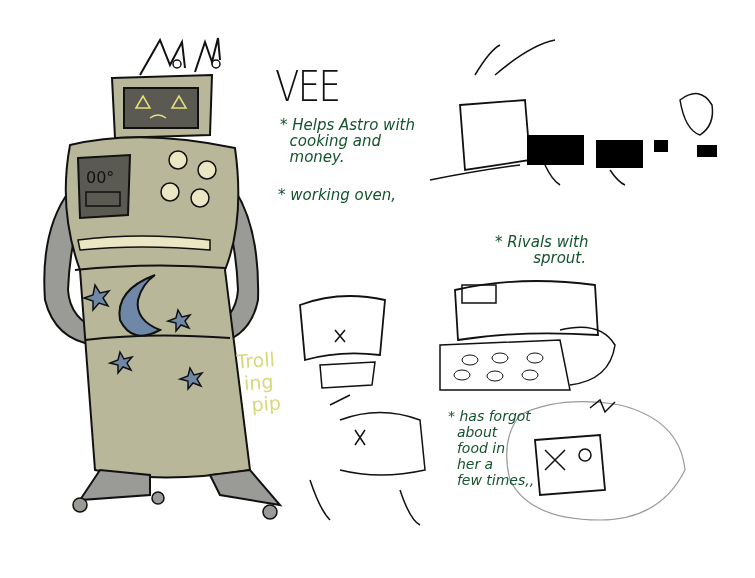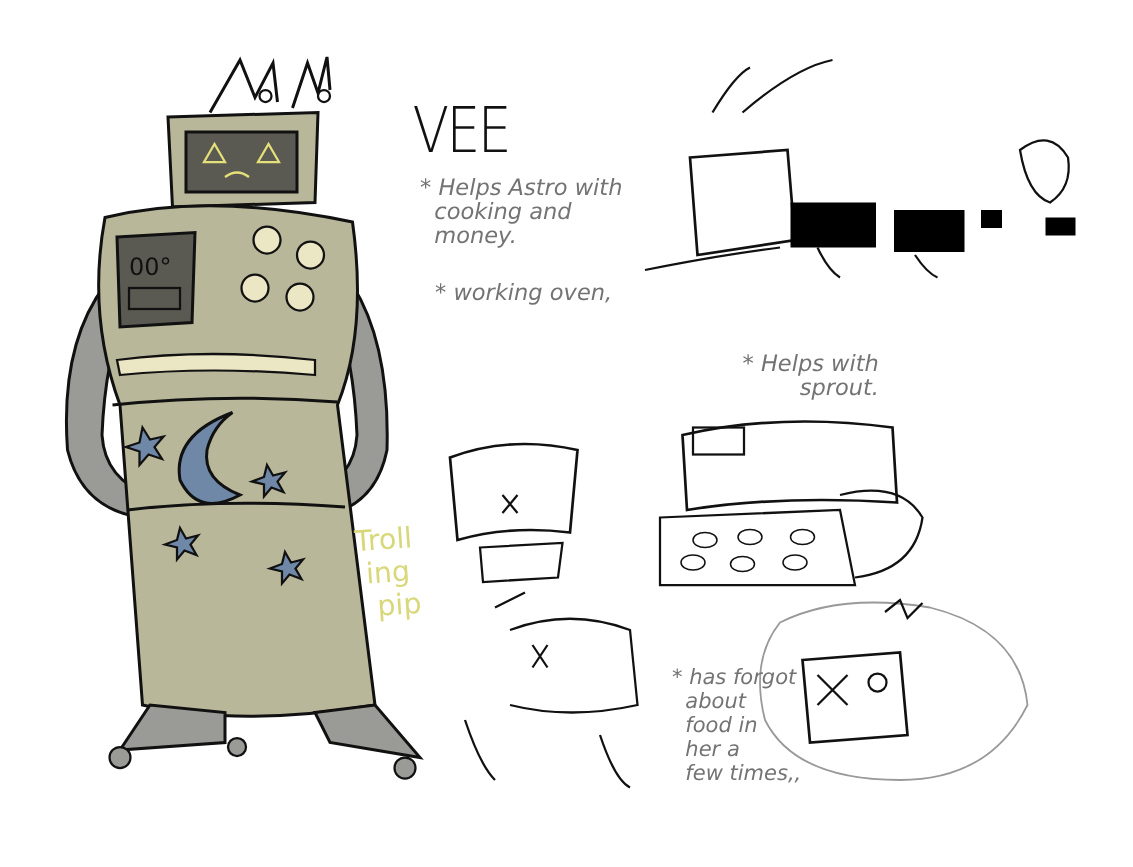--- a/index.html
+++ b/index.html
@@ -1,24 +1,24 @@
 <!DOCTYPE html>
 <html><head>
 <meta charset="utf-8">
 <style>
   html,body{margin:0;padding:0;background:#ffffff;}
   body{width:755px;height:578px;position:relative;overflow:hidden;font-family:"DejaVu Sans",sans-serif;}
   .canvas{position:absolute;left:0;top:0;width:755px;height:578px;}
-  .note{position:absolute;color:#737373;font-family:"DejaVu Sans",sans-serif;font-style:italic;line-height:1.05;white-space:pre;}
+  .note{position:absolute;color:#14532d;font-family:"DejaVu Sans",sans-serif;font-style:italic;line-height:1.05;white-space:pre;}
   .title{position:absolute;left:275px;top:62px;font-size:42px;font-family:"DejaVu Sans",sans-serif;font-weight:200;letter-spacing:-2px;color:#111;transform:scaleX(0.85);transform-origin:left top;}
   .n1{left:280px;top:118px;font-size:15px;}
-  .n2{left:278px;top:188px;font-size:15px;margin-left:12px;}
+  .n2{left:278px;top:188px;font-size:15px;}
   .n3{left:285px;top:218px;font-size:14px;}
   .n4{left:495px;top:235px;font-size:15px;}
-  .n5{left:448px;top:408px;font-size:14px;line-height:1.15;margin-top:36px;}
+  .n5{left:448px;top:408px;font-size:14px;line-height:1.15;}
   .troll{position:absolute;left:238px;top:350px;font-size:19px;color:#d8d87a;font-family:"DejaVu Sans",sans-serif;line-height:1.15;white-space:pre;transform:rotate(-4deg);}
   svg{position:absolute;left:0;top:0;}
 </style>
 </head>
 <body>
 
 <div class="canvas">
 
   <svg width="755" height="578" viewBox="0 0 755 578">
 
@@ -97,21 +97,21 @@
     <path d="M545 450 L565 470 M565 450 L545 470" stroke="#111" stroke-width="1.5"></path>
     <circle cx="585" cy="455" r="6" fill="none" stroke="#111" stroke-width="1.5"></circle>
     <path d="M590 408 L600 400 L605 412 L615 402" fill="none" stroke="#111" stroke-width="1.5"></path>
   </svg>
 
   <div class="title">VEE</div>
   <div class="note n1">* Helps Astro with
   cooking and
   money.</div>
   <div class="note n2">* working oven,</div>
-  <div class="note n4">* Helps with
+  <div class="note n4">* Rivals with
         sprout.</div>
   <div class="note n5">* has forgot
   about
   food in
   her a
   few times,,</div>
   <div class="troll">Troll
  ing
   pip</div>
 </div>

